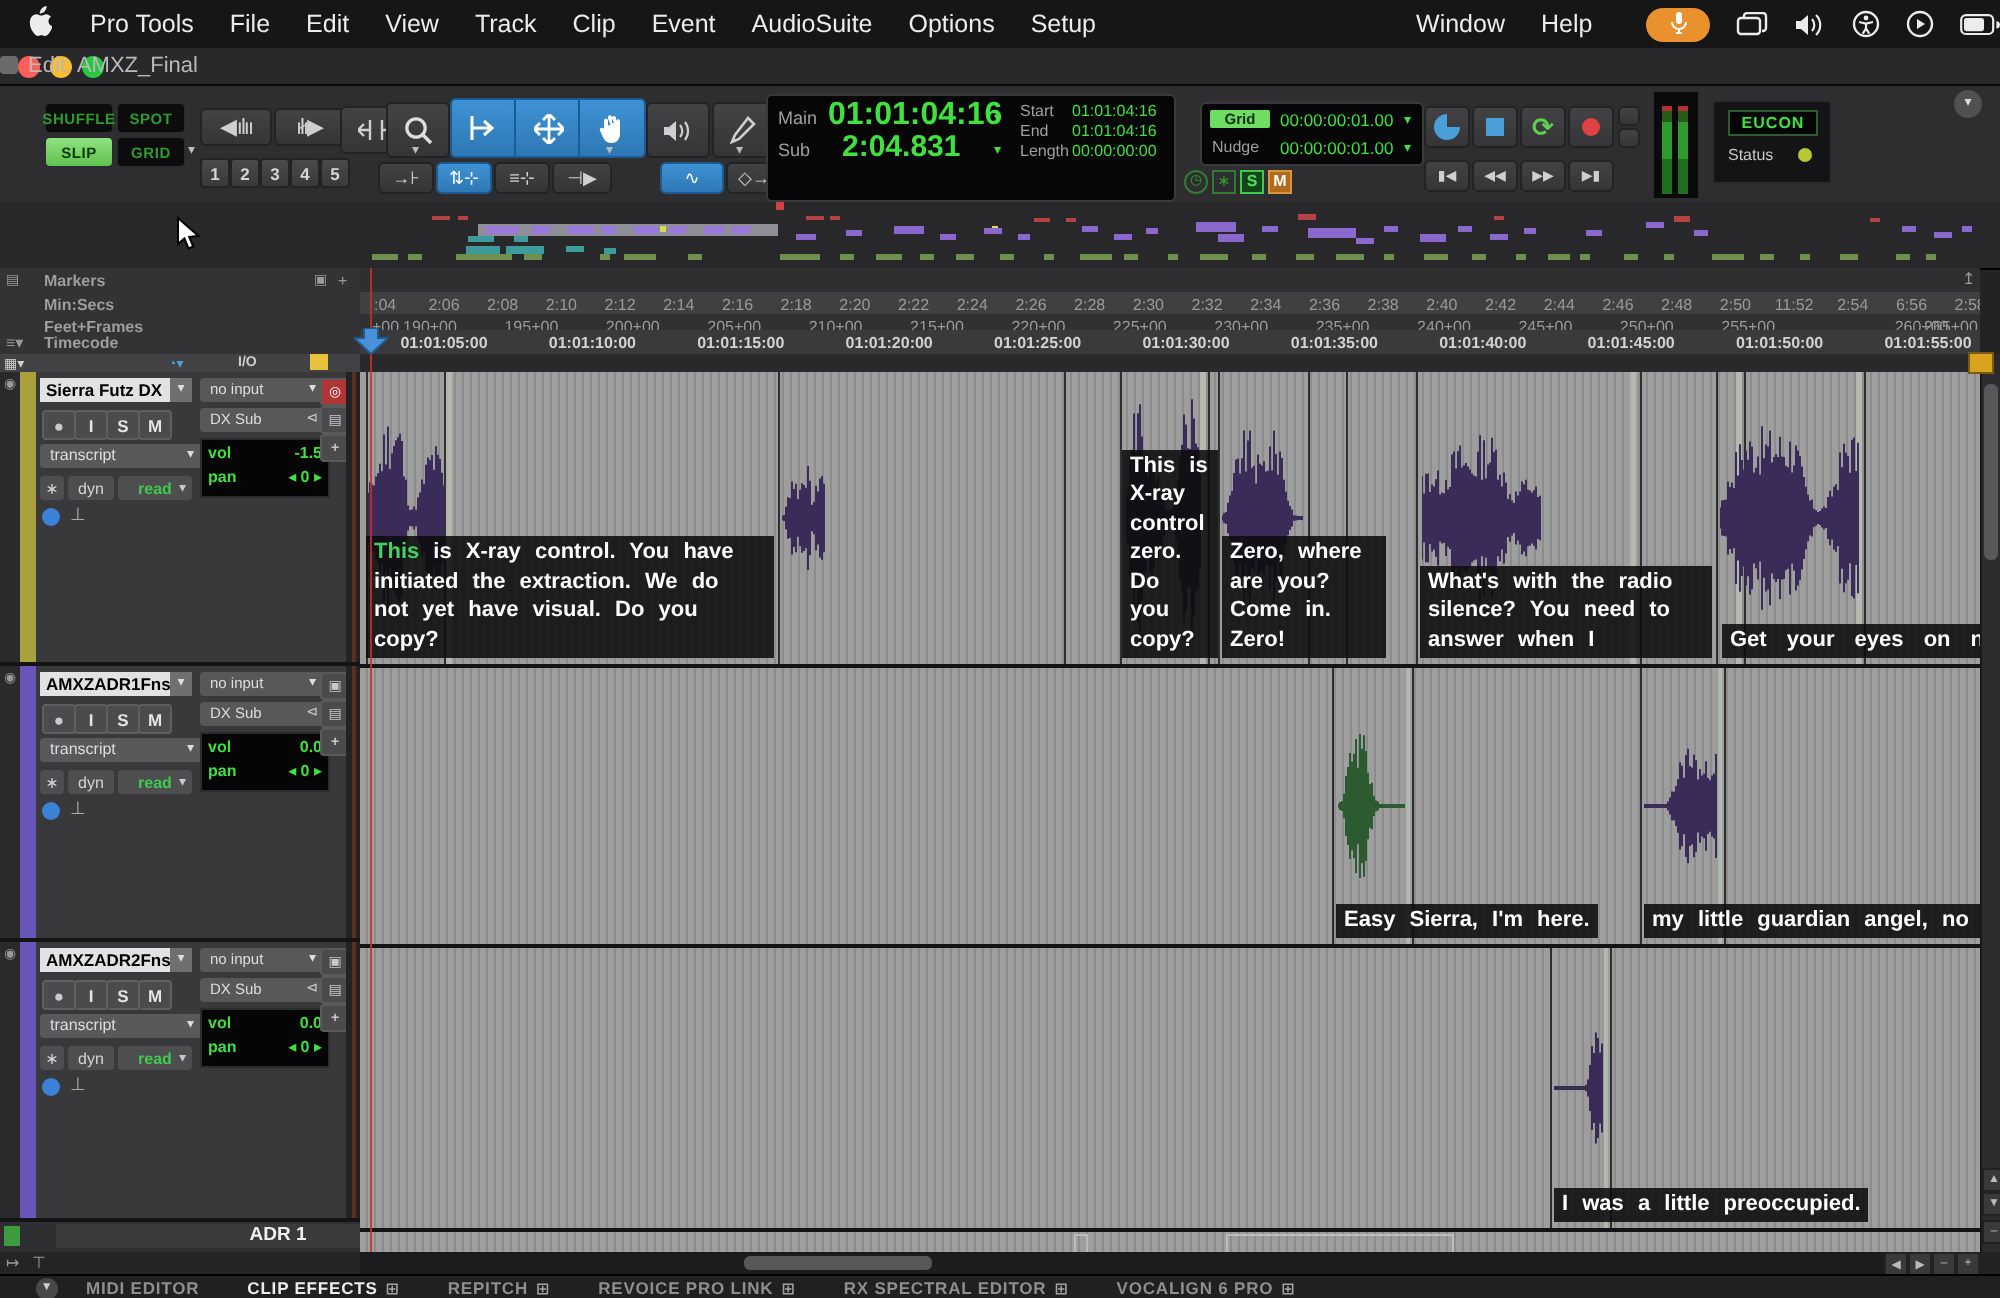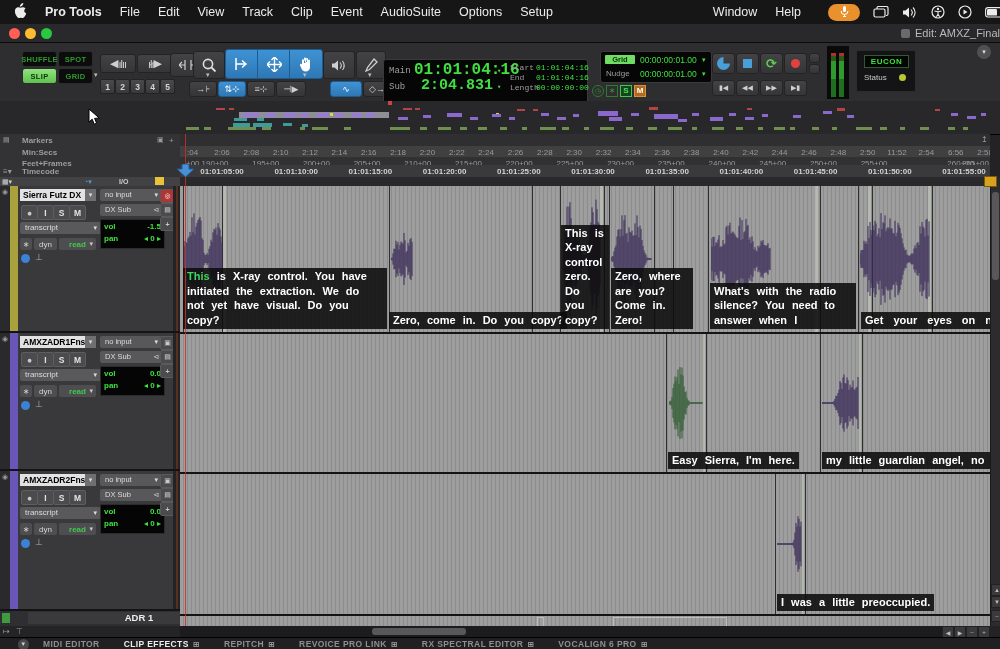--- a/index.html
+++ b/index.html
@@ -2,27 +2,27 @@
 <html><head>
 <meta charset="utf-8">
 <style>
   html,body{margin:0;padding:0;background:#111;}
   #stage{position:relative;width:1000px;height:649px;overflow:hidden;background:#232325;
     font-family:"Liberation Sans","DejaVu Sans",sans-serif;-webkit-font-smoothing:antialiased;color:#ddd;}
   .abs{position:absolute;}
   
   #menubar{position:absolute;left:0;top:0;width:1000px;height:24px;background:#161617;display:flex;align-items:center;color:#ececec;font-size:12.5px;}
   #menubar .mitem{padding:0 9px;white-space:nowrap;}
-  #menubar .bold{font-weight:bold;}
+  #menubar .bold{font-weight:normal;}
   #statusicons{display:flex;align-items:center;gap:13px;margin-left:18px;}
   .micpill{width:32px;height:17px;background:#e8912d;border-radius:9px;display:flex;align-items:center;justify-content:center;}
   
   #titlebar{position:absolute;left:0;top:24px;width:1000px;height:18px;background:#29292b;border-bottom:1px solid #0a0a0a;}
   .tl{position:absolute;top:4px;width:11px;height:11px;border-radius:50%;}
-  #wintitle{position:absolute;left:0;right:0;top:3px;text-align:right;font-size:11px;color:#b9b9b9;}
+  #wintitle{position:absolute;left:0;right:0;top:3px;text-align:left;font-size:11px;color:#b9b9b9;}
   
   #toolbar{position:absolute;left:0;top:43px;width:1000px;height:58px;background:#2e2e30;border-bottom:2px solid #0a0a0a;}
   .tbtn{position:absolute;background:linear-gradient(#434345,#353537);border:1px solid #232325;border-radius:3px;
     color:#cfcfcf;display:flex;align-items:center;justify-content:center;font-size:11px;}
   .tbtn.blue{background:linear-gradient(#3e93d4,#2f77b5);color:#fff;border-color:#1d5c93;}
   .lcd{background:#060606;border:1px solid #3a3a3c;border-radius:3px;color:#3fe03f;}
   .modecell{position:absolute;width:33px;height:14px;background:#0c0c0c;border:1px solid #2c2c2e;border-radius:3px;
     color:#2f9b2f;font-size:7.5px;font-weight:bold;display:flex;align-items:center;justify-content:center;letter-spacing:.3px;}
   .modecell.on{background:linear-gradient(#8fe27e,#5fc24f);color:#073807;}
   .zpreset{position:absolute;width:13px;height:13px;background:linear-gradient(#4a4a4c,#39393b);border:1px solid #232325;border-radius:2px;
@@ -213,21 +213,21 @@
 
     <div class="tbtn" style="left:189px;top:38px;width:26px;height:14px;font-size:9px;">→⊦</div>
     <div class="tbtn blue" style="left:218px;top:38px;width:26px;height:14px;font-size:9px;">⇅⊹</div>
     <div class="tbtn" style="left:247px;top:38px;width:26px;height:14px;font-size:9px;">≡⊹</div>
     <div class="tbtn" style="left:276px;top:38px;width:28px;height:14px;font-size:9px;">⊣▶</div>
     <div class="tbtn blue" style="left:330px;top:38px;width:30px;height:14px;font-size:9px;">∿</div>
     <div class="tbtn" style="left:363px;top:38px;width:26px;height:14px;font-size:9px;">◇→</div>
     <div class="tbtn" style="left:392px;top:38px;width:26px;height:14px;font-size:9px;">→▤</div>
     <div class="tbtn" style="left:421px;top:38px;width:26px;height:14px;font-size:9px;">▣▣</div>
 
-    <div class="lcd abs" style="left:383px;top:16px;width:203px;height:52px;font-family:Liberation Mono, monospace;">
+    <div class="lcd abs" style="left:383px;top:4px;width:203px;height:52px;">
       <span class="glabel abs" style="left:5px;top:6px;">Main</span>
       <span class="abs" style="left:30px;top:1px;font-size:16px;font-weight:bold;">01:01:04:16</span>
       <span class="carat abs" style="left:113px;top:7px;color:#3fe03f;">▾</span>
       <span class="glabel abs" style="left:5px;top:22px;">Sub</span>
       <span class="abs" style="left:37px;top:17px;font-size:15px;font-weight:bold;">2:04.831</span>
       <span class="carat abs" style="left:113px;top:23px;color:#3fe03f;">▾</span>
       <span class="glabel abs" style="left:126px;top:3px;font-size:8px;">Start</span>
       <span class="abs" style="left:152px;top:3px;font-size:8px;">01:01:04:16</span>
       <span class="glabel abs" style="left:126px;top:13px;font-size:8px;">End</span>
       <span class="abs" style="left:152px;top:13px;font-size:8px;">01:01:04:16</span>
@@ -595,21 +595,20 @@
         <svg width="41" height="88" style="position: absolute; left: 431px; top: 29px;">
           <path d="M0 42.7L0 45.3M1 41.5L1 46.5M2 41.0L2 47.0M3 36.4L3 51.6M4 32.7L4 55.3M5 30.5L5 57.5M6 21.5L6 66.5M7 14.8L7 73.2M8 14.2L8 73.8M9 21.7L9 66.3M10 14.1L10 73.9M11 0.3L11 87.7M12 20.7L12 67.3M13 5.3L13 82.7M14 0.2L14 87.8M15 18.9L15 69.1M16 17.9L16 70.1M17 26.8L17 61.2M18 12.3L18 75.7M19 16.9L19 71.1M20 17.7L20 70.3M21 15.6L21 72.4M22 20.8L22 67.2M23 20.4L23 67.6M24 8.3L24 79.7M25 20.2L25 67.8M26 0.4L26 87.6M27 12.0L27 76.0M28 22.4L28 65.6M29 10.7L29 77.3M30 14.0L30 74.0M31 24.9L31 63.1M32 30.9L32 57.1M33 35.4L33 52.6M34 38.0L34 50.0M35 39.8L35 48.2M36 42.6L36 45.4M37 42.8L37 45.2M38 43.0L38 45.0M39 43.0L39 45.0M40 43.0L40 45.0" stroke="#3a2b59" stroke-width="1" fill="none"></path>
         </svg>
         <svg width="60" height="84" style="position: absolute; left: 531px; top: 31px;">
           <path d="M0 21.3L0 62.7M1 29.7L1 54.3M2 19.9L2 64.1M3 19.8L3 64.2M4 29.0L4 55.0M5 25.3L5 58.7M6 26.2L6 57.8M7 22.6L7 61.4M8 18.3L8 65.7M9 30.2L9 53.8M10 29.3L10 54.7M11 29.6L11 54.4M12 23.0L12 61.0M13 27.6L13 56.4M14 26.5L14 57.5M15 10.2L15 73.8M16 8.7L16 75.3M17 17.3L17 66.7M18 8.6L18 75.4M19 5.7L19 78.3M20 16.7L20 67.3M21 15.6L21 68.4M22 14.5L22 69.5M23 16.2L23 67.8M24 17.8L24 66.2M25 19.7L25 64.3M26 20.8L26 63.2M27 21.2L27 62.8M28 8.9L28 75.1M29 0.6L29 83.4M30 22.9L30 61.1M31 3.1L31 80.9M32 22.1L32 61.9M33 15.3L33 68.7M34 14.2L34 69.8M35 1.9L35 82.1M36 9.1L36 74.9M37 7.9L37 76.1M38 22.9L38 61.1M39 20.4L39 63.6M40 26.2L40 57.8M41 19.3L41 64.7M42 24.3L42 59.7M43 32.5L43 51.5M44 30.1L44 53.9M45 33.3L45 50.7M46 34.5L46 49.5M47 28.8L47 55.2M48 30.7L48 53.3M49 28.7L49 55.3M50 23.7L50 60.3M51 25.2L51 58.8M52 22.9L52 61.1M53 27.9L53 56.1M54 28.2L54 55.8M55 29.3L55 54.7M56 28.1L56 55.9M57 26.2L57 57.8M58 31.5L58 52.5M59 30.9L59 53.1" stroke="#3a2b59" stroke-width="1" fill="none"></path>
         </svg>
         <svg width="70" height="92" style="position: absolute; left: 680px; top: 27px;">
           <path d="M0 40.8L0 51.2M1 37.3L1 54.7M2 37.0L2 55.0M3 36.8L3 55.2M4 27.7L4 64.3M5 30.5L5 61.5M6 28.3L6 63.7M7 31.0L7 61.0M8 13.0L8 79.0M9 24.8L9 67.2M10 9.1L10 82.9M11 17.0L11 75.0M12 21.8L12 70.2M13 12.3L13 79.7M14 16.9L14 75.1M15 7.8L15 84.2M16 10.4L16 81.6M17 23.3L17 68.7M18 20.9L18 71.1M19 15.2L19 76.8M20 24.3L20 67.7M21 0.1L21 91.9M22 16.1L22 75.9M23 9.3L23 82.7M24 10.2L24 81.8M25 2.4L25 89.6M26 18.3L26 73.7M27 15.5L27 76.5M28 14.0L28 78.0M29 15.5L29 76.5M30 5.4L30 86.6M31 15.2L31 76.8M32 15.5L32 76.5M33 19.9L33 72.1M34 20.6L34 71.4M35 7.8L35 84.2M36 23.2L36 68.8M37 19.7L37 72.3M38 9.8L38 82.2M39 12.3L39 79.7M40 15.0L40 77.0M41 20.3L41 71.7M42 25.5L42 66.5M43 30.4L43 61.6M44 34.4L44 57.6M45 37.3L45 54.7M46 36.7L46 55.3M47 41.5L47 50.5M48 42.1L48 49.9M49 43.0L49 49.0M50 42.5L50 49.5M51 41.2L51 50.8M52 40.2L52 51.8M53 41.0L53 51.0M54 35.5L54 56.5M55 32.4L55 59.6M56 35.2L56 56.8M57 30.2L57 61.8M58 29.1L58 62.9M59 32.0L59 60.0M60 13.3L60 78.7M61 20.6L61 71.4M62 8.9L62 83.1M63 13.4L63 78.6M64 15.1L64 76.9M65 23.4L65 68.6M66 6.9L66 85.1M67 5.8L67 86.2M68 22.5L68 69.5M69 8.4L69 83.6" stroke="#3a2b59" stroke-width="1" fill="none"></path>
         </svg>
         <div class="cap" style="left: 3px; bottom: 3px; width: 196px;"><span style="color: rgb(63, 211, 95);">This</span><span> is X-ray control. You have initiated the extraction. We do not yet have visual. Do you copy?</span></div>
-        <div class="cap" style="left: 209px; bottom: 3px; white-space: nowrap;">Zero, come in. Do you copy?</div>
         <div class="cap" style="left: 431px; bottom: 3px; width: 74px;">Zero, where are you? Come in. Zero!</div>
         <div class="cap" style="left: 381px; bottom: 3px; width: 40px;">This is X-ray control zero. Do you copy?</div>
         <div class="cap" style="left: 530px; bottom: 3px; width: 138px;">What's with the radio silence? You need to answer when I</div>
         <div class="cap" style="left: 681px; bottom: 3px; white-space: nowrap; word-spacing: 7px;">Get your eyes on now</div>
       </div>
       <div class="trow" style="height: 138px; border-top: 2px solid rgb(20, 20, 20);">
         <span class="cline" style="left: 486px;"></span>
         <span class="cline" style="left: 522px;"></span>
         <span class="cline" style="left: 526px;"></span>
         <span class="cline" style="left: 640px;"></span>

